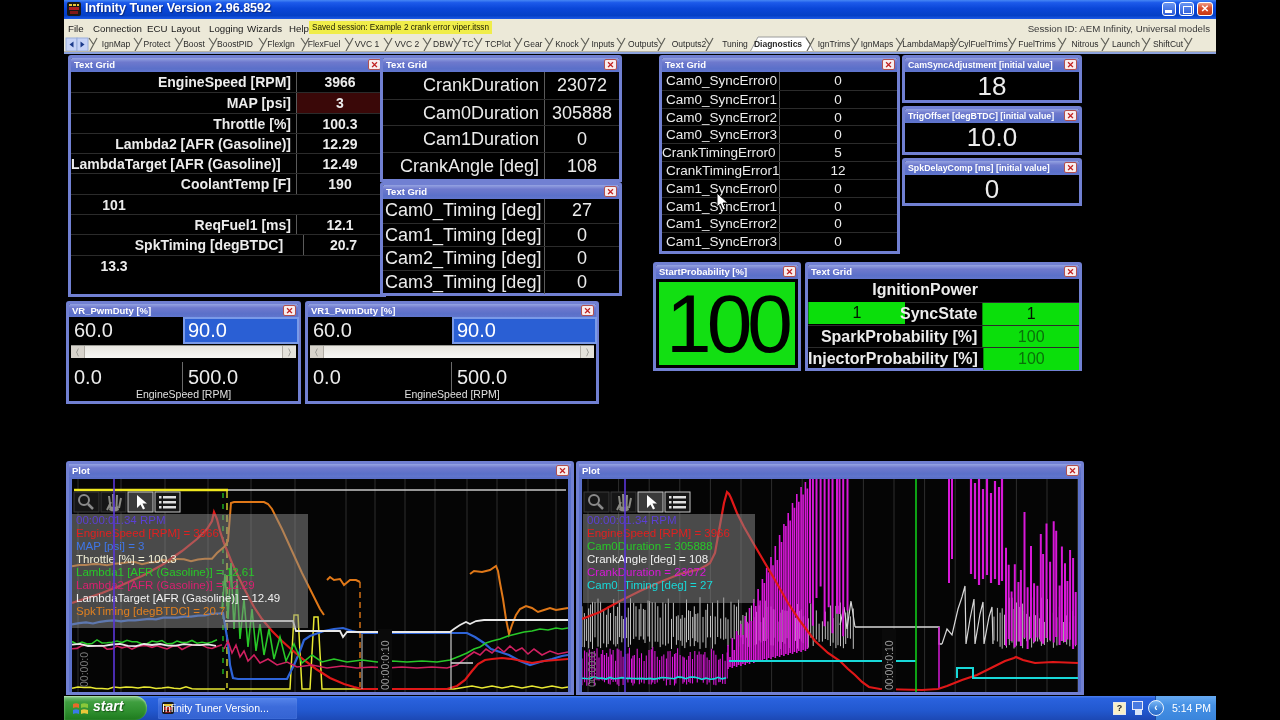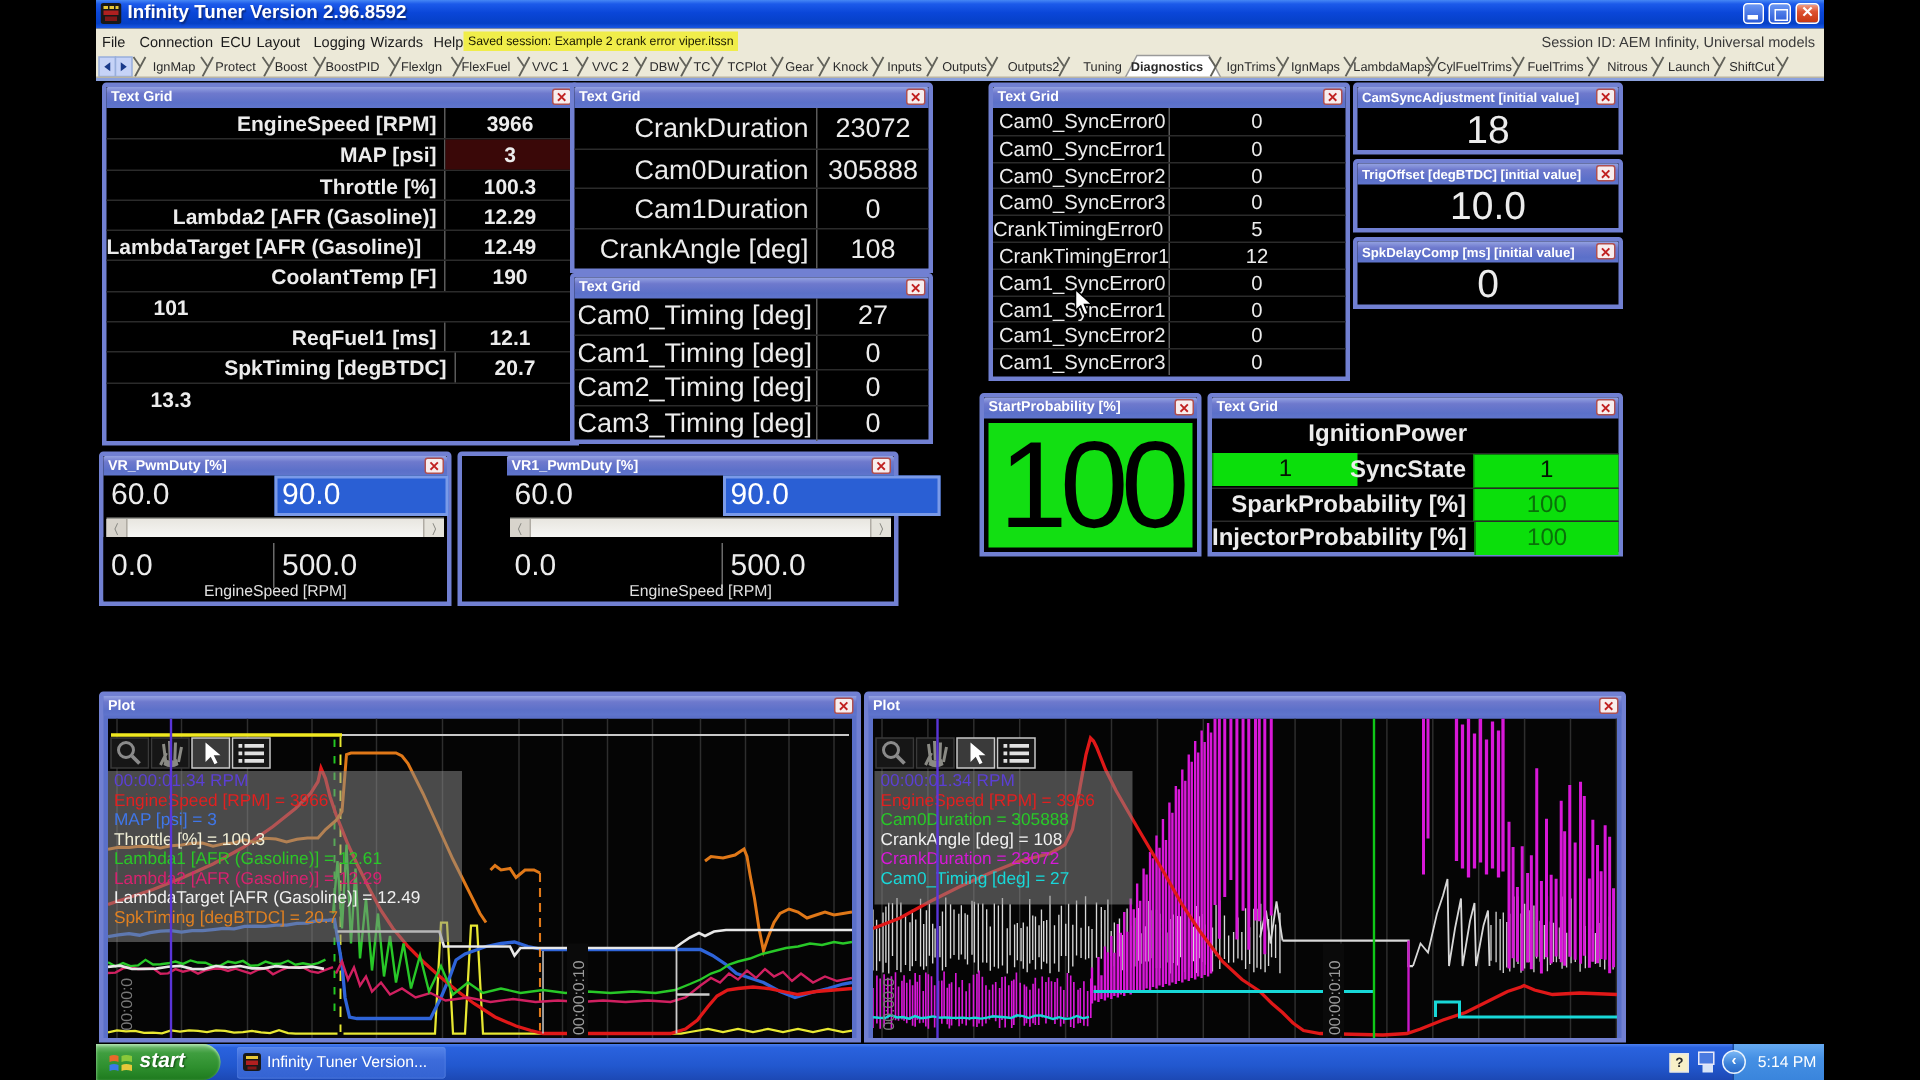--- a/index.html
+++ b/index.html
@@ -135,21 +135,21 @@
           <div style="width:86px;text-align:center;font:bold 14px 'Liberation Sans',sans-serif;color:#ececec;line-height:20.3px;">190</div>
         </div>
         <div style="display:flex;height:20.3px;border-top:1px solid #2b2b2b;box-sizing:border-box;">
           <div style="width:86px;text-align:center;font:bold 14px 'Liberation Sans',sans-serif;color:#ececec;line-height:20.3px;">101</div>
         </div>
         <div style="display:flex;height:20.3px;border-top:1px solid #2b2b2b;box-sizing:border-box;">
           <div style="width:226px;text-align:right;padding-right:5px;font:bold 14px 'Liberation Sans',sans-serif;color:#ececec;line-height:20.3px;border-right:1px solid #5a5a5a;box-sizing:border-box;white-space:nowrap;overflow:hidden;">ReqFuel1 [ms]</div>
           <div style="width:86px;text-align:center;font:bold 14px 'Liberation Sans',sans-serif;color:#ececec;line-height:20.3px;">12.1</div>
         </div>
         <div style="display:flex;height:20.3px;border-top:1px solid #2b2b2b;box-sizing:border-box;">
-          <div style="width:252px;text-align:right;padding-right:5px;font:bold 14px 'Liberation Sans',sans-serif;color:#ececec;line-height:20.3px;border-right:1px solid #5a5a5a;box-sizing:border-box;white-space:nowrap;overflow:hidden;">SpkTiming [degBTDC]</div>
+          <div style="width:252px;text-align:right;padding-right:20px;font:bold 14px 'Liberation Sans',sans-serif;color:#ececec;line-height:20.3px;border-right:1px solid #5a5a5a;box-sizing:border-box;white-space:nowrap;overflow:hidden;">SpkTiming [degBTDC]</div>
           <div style="width:86px;text-align:center;font:bold 14px 'Liberation Sans',sans-serif;color:#ececec;line-height:20.3px;">20.7</div>
         </div>
         <div style="display:flex;height:20.3px;border-top:1px solid #2b2b2b;box-sizing:border-box;">
           <div style="width:86px;text-align:center;font:bold 14px 'Liberation Sans',sans-serif;color:#ececec;line-height:20.3px;">13.3</div>
         </div>
       </div>
       <div style="position:absolute;left:316px;top:3px;width:242px;height:127px;border:3px solid #7180d2;background:#000;box-sizing:border-box;border-radius:3px 3px 0 0;">
         <div style="height:14px;background:linear-gradient(180deg,#95a3e2 0%,#6e79cd 30%,#5b70c9 75%,#6075cd 100%);position:relative;border-radius:1px 1px 0 0;">
           <span style="position:absolute;left:3px;top:0;font:bold 9.5px 'Liberation Sans',sans-serif;color:#fff;line-height:14px;white-space:nowrap;">Text Grid</span>
           <span style="position:absolute;right:2px;top:1px;width:13px;height:11px;background:#f8eded;border:1px solid #b05050;border-radius:2px;color:#c02020;font:bold 9px/11px 'Liberation Sans',sans-serif;text-align:center;box-sizing:border-box;">✕</span>
@@ -306,21 +306,21 @@
 color:#8a8a84;font:9px/13px 'Liberation Sans',sans-serif;text-align:center;">〉</span>
           </div>
 <div style="position:absolute;left:0;top:41px;width:100%;height:42px;background:#000;">
 <div style="position:absolute;left:113px;top:4px;width:1px;height:30px;background:#6a6a6a;"></div>
 <span style="position:absolute;left:5px;top:8px;font:20px 'Liberation Sans',sans-serif;color:#ececec;">0.0</span>
 <span style="position:absolute;left:119px;top:8px;font:20px 'Liberation Sans',sans-serif;color:#ececec;">500.0</span>
 <div style="position:absolute;left:0;bottom:0;width:100%;text-align:center;font:10.5px 'Liberation Sans',sans-serif;color:#e0e0e0;">EngineSpeed [RPM]</div>
 </div>
         </div>
       </div>
-      <div style="position:absolute;left:241px;top:249px;width:294px;height:103px;border:3px solid #7180d2;background:#000;box-sizing:border-box;border-radius:3px 3px 0 0;padding-left:30px;">
+      <div style="position:absolute;left:241px;top:249px;width:294px;height:103px;border:3px solid #7180d2;background:#000;box-sizing:border-box;border-radius:3px 3px 0 0;">
         <div style="height:13px;background:linear-gradient(180deg,#95a3e2 0%,#6e79cd 30%,#5b70c9 75%,#6075cd 100%);position:relative;border-radius:1px 1px 0 0;">
           <span style="position:absolute;left:3px;top:0;font:bold 9.5px 'Liberation Sans',sans-serif;color:#fff;line-height:13px;white-space:nowrap;">VR1_PwmDuty [%]</span>
           <span style="position:absolute;right:2px;top:1px;width:13px;height:11px;background:#f8eded;border:1px solid #b05050;border-radius:2px;color:#c02020;font:bold 9px/11px 'Liberation Sans',sans-serif;text-align:center;box-sizing:border-box;">✕</span>
         </div>
         <div style="position:relative;width:100%;height:83px;">
 <div style="position:absolute;left:2px;top:1px;width:141px;height:25px;background:#000;
 font:20px 'Liberation Sans',sans-serif;color:#ececec;line-height:25px;padding-left:3px;box-sizing:border-box;">60.0</div>
 <div style="position:absolute;left:144px;top:0;width:145px;height:27px;background:#2a5fd4;
 border:2px solid #7a9ae8;box-sizing:border-box;font:20px 'Liberation Sans',sans-serif;color:#fff;line-height:23px;padding-left:3px;">90.0</div>
 <div style="position:absolute;left:2px;top:28px;right:2px;height:13px;background:linear-gradient(180deg,#e8e6e0,#f8f8f6);border-top:1px solid #9a9a94;">
@@ -498,21 +498,21 @@
 text-shadow:1px 1px 1px #1a5a1a;">start</span>
       </div>
 <div style="position:absolute;left:94px;top:2px;width:139px;height:21px;border-radius:2px;
 background:linear-gradient(180deg,#5584ea 0%,#3d6cdb 40%,#3463d2 100%);box-shadow:inset 0 0 1px #7aa0f0;">
 <svg width="12" height="12" style="position:absolute;left:4px;top:4px;" viewBox="0 0 12 12">
 <rect width="12" height="12" rx="2" fill="#181818"></rect>
           <rect x="2" y="2" width="8" height="2" fill="#e8c838"></rect>
 <rect x="2" y="5" width="8" height="3" fill="#b02020"></rect>
           <rect x="3" y="9" width="6" height="2" fill="#801818"></rect>
         </svg>
-<span style="position:absolute;left:20px;top:4px;font:10.5px 'Liberation Sans',sans-serif;color:#fff;">Infinity Tuner Version...</span>
+<span style="position:absolute;left:4px;top:4px;font:10.5px 'Liberation Sans',sans-serif;color:#fff;">Infinity Tuner Version...</span>
 </div>
 <div style="position:absolute;right:0;top:0;width:60px;height:24px;
 background:linear-gradient(180deg,#66aaf2 0%,#4590e4 40%,#3a85dc 100%);border-left:1px solid #1a4a9c;">
 <span style="position:absolute;right:5px;top:6px;font:10.5px 'Liberation Sans',sans-serif;color:#fff;">5:14 PM</span>
 <span style="position:absolute;left:-8px;top:4px;width:16px;height:16px;border-radius:50%;
 background:linear-gradient(180deg,#7ab8f6,#3a80d8 60%,#2a6ac8);border:1px solid #e8f2fc;box-sizing:border-box;
 color:#fff;font:bold 10px/13px 'Liberation Sans',sans-serif;text-align:center;">‹</span>
 </div>
 <span style="position:absolute;right:90px;top:6px;width:11px;height:11px;background:#f8f0c8;border:1px solid #e8e8e8;
 color:#2a2a2a;font:bold 9px/11px 'Liberation Sans',sans-serif;text-align:center;">?</span>

